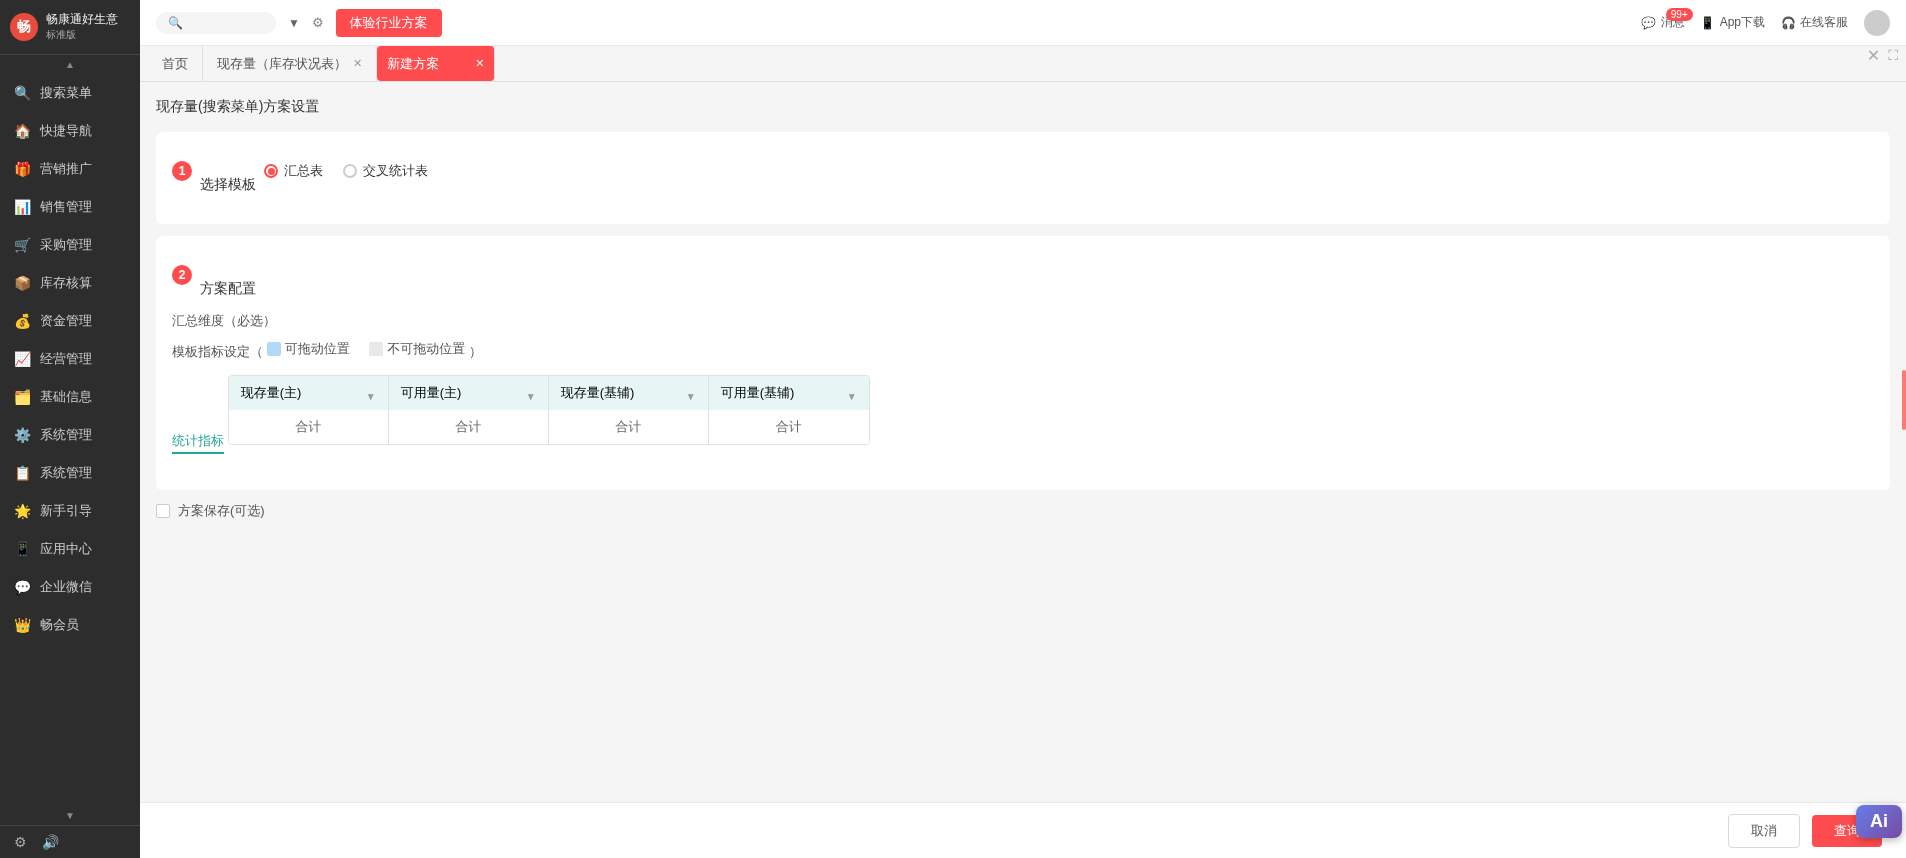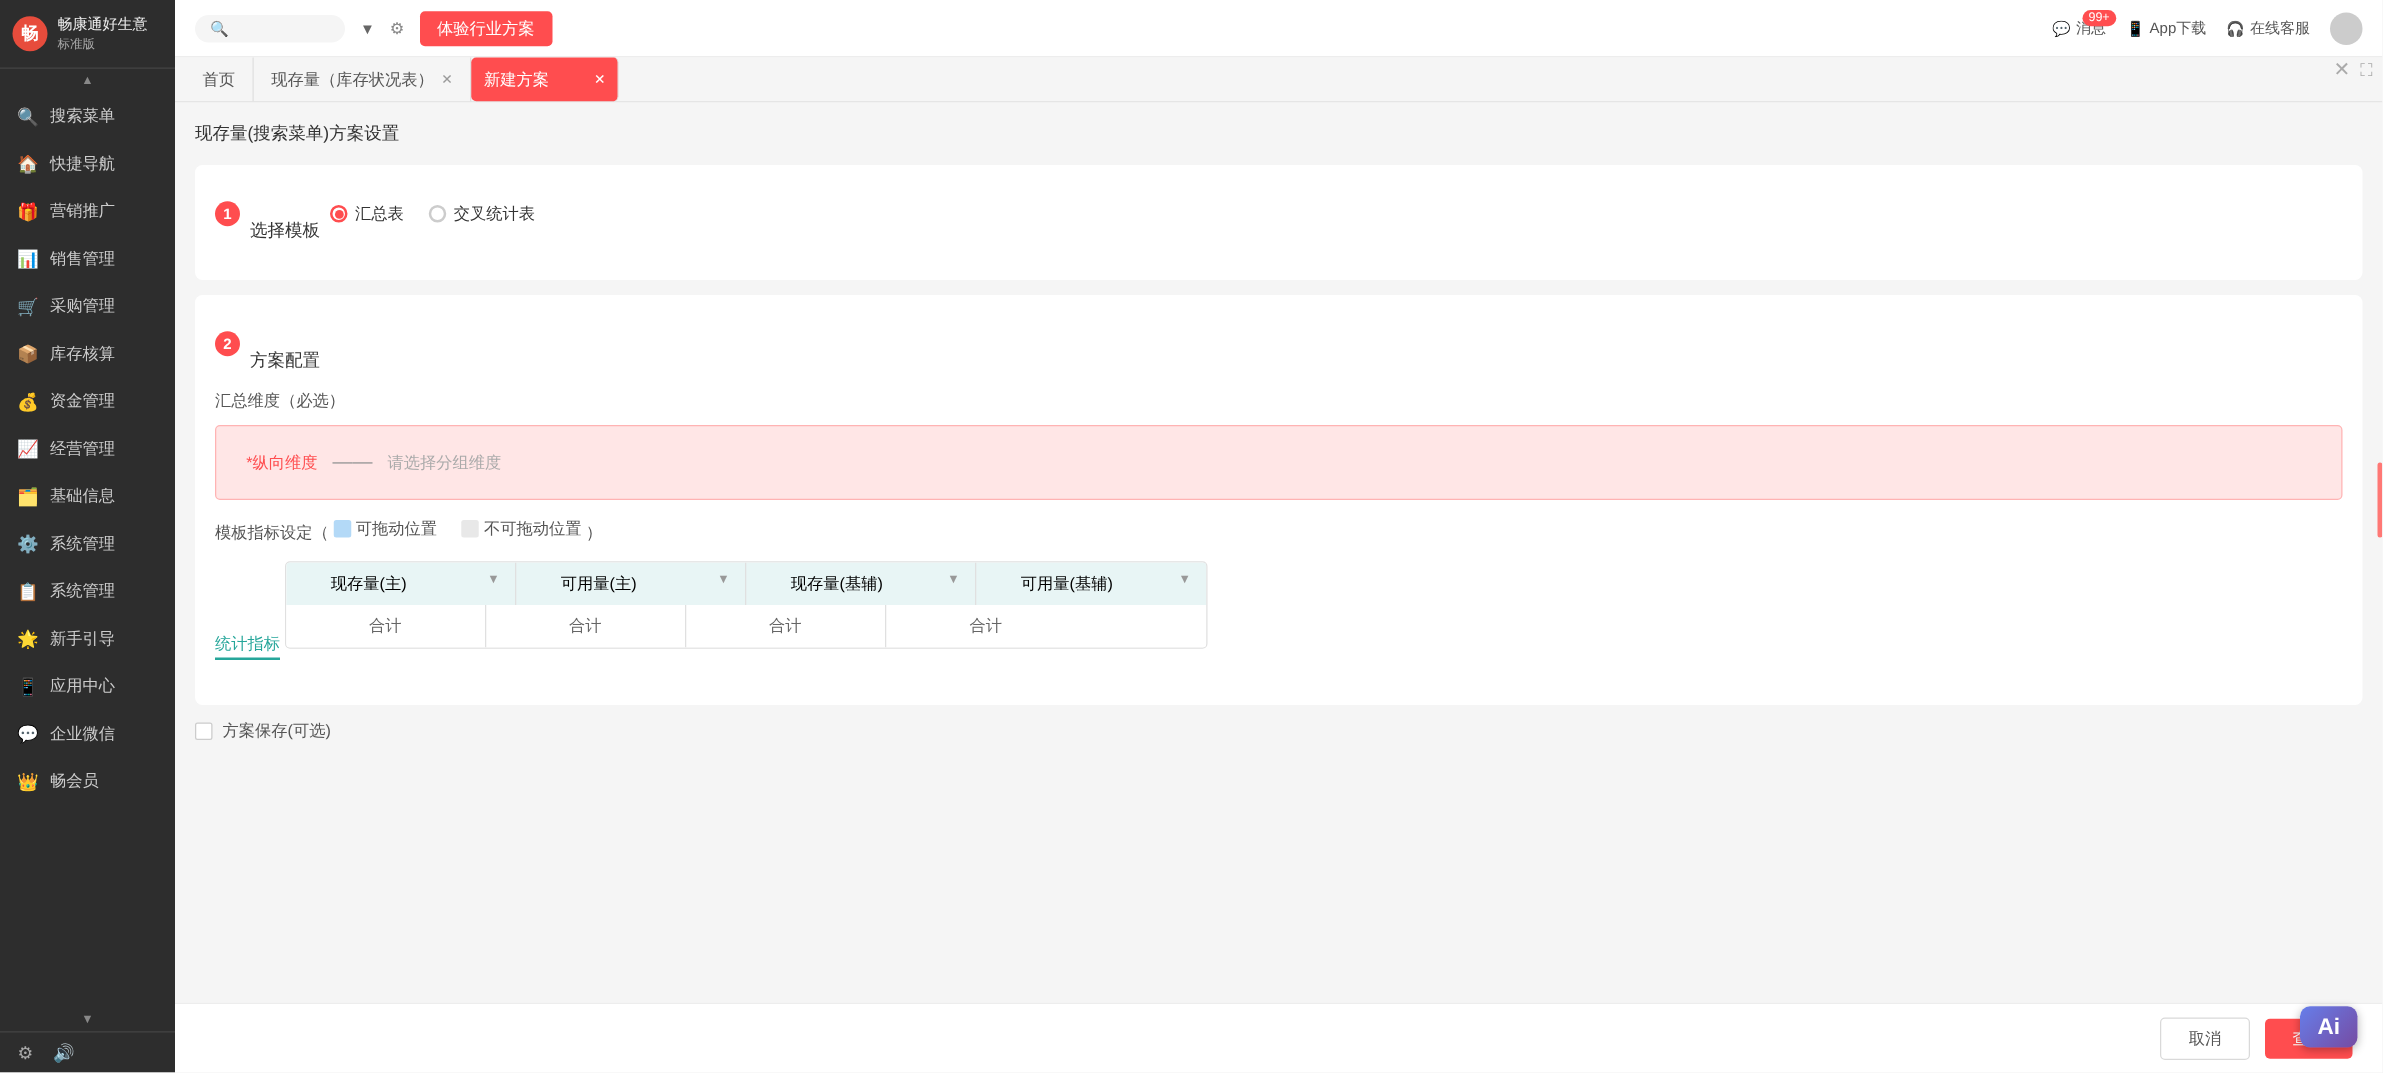--- a/index.html
+++ b/index.html
@@ -165,23 +165,22 @@
 
     
     .stats-section { margin-bottom: 12px; }
     .stats-header { color: #26a69a; font-size: 13px; margin-bottom: 8px; border-bottom: 2px solid #26a69a; display: inline-block; padding-bottom: 2px; }
     .stats-table { border: 1px solid #e0e0e0; border-radius: 4px; overflow: hidden; display: inline-block; }
     .stats-table-header { display: flex; background: #e8f5f5; }
     .stats-table-body { display: flex; background: #fff; }
     .stats-col {
       width: 160px; padding: 8px 12px;
       border-right: 1px solid #e0e0e0;
-      display: flex; align-items: flex-start; justify-content: space-between;
+      display: flex; align-items: flex-end; justify-content: space-between;
       font-size: 13px;
-      margin-left: 24px;
     }
     .stats-col:last-child { border-right: none; }
     .stats-col-body {
       width: 160px; padding: 8px 12px;
       border-right: 1px solid #e0e0e0;
       text-align: center; font-size: 13px; color: #666;
     }
     .stats-col-body:last-child { border-right: none; }
     .col-dropdown { color: #999; font-size: 10px; cursor: pointer; }
 
@@ -205,21 +204,21 @@
       padding: 7px 22px; border: 1px solid #d9d9d9;
       border-radius: 4px; background: #fff; color: #555; cursor: pointer; font-size: 13px;
     }
     .btn-query {
       padding: 7px 22px; border: none;
       border-radius: 4px; background: #ff4d4f; color: white; cursor: pointer; font-size: 13px;
     }
 
     
     .ai-badge {
-      position: fixed; bottom: 20px; right: 20px;
+      position: fixed; bottom: 20px; right: 4px;
       background: linear-gradient(135deg, #667eea, #764ba2);
       color: white; border-radius: 8px;
       padding: 6px 14px;
       font-size: 18px; font-weight: bold;
       cursor: pointer;
       box-shadow: 0 2px 8px rgba(0,0,0,0.3);
     }
 
     
     .right-indicator {
@@ -385,25 +384,20 @@
     </div>
 
     <div class="section-box">
       <div class="step-label">
         <div class="step-num">2</div>
         <div class="step-title">方案配置</div>
       </div>
 
       <div class="config-label">汇总维度（必选）</div>
 
-      <div class="dimension-area">
-        <span class="dimension-required">*纵向维度</span>
-        <span class="dimension-arrow">——</span>
-        <span class="dimension-placeholder">请选择分组维度</span>
-      </div>
 
       <div class="template-setting">
         <span>
           <span>模板指标设定（</span>
           <span class="indicator-drag">
             <span class="indicator-box-drag"></span>
             <span>可拖动位置</span>
           </span>
           <span style="margin: 0 8px;"></span>
           <span class="indicator-drag">

